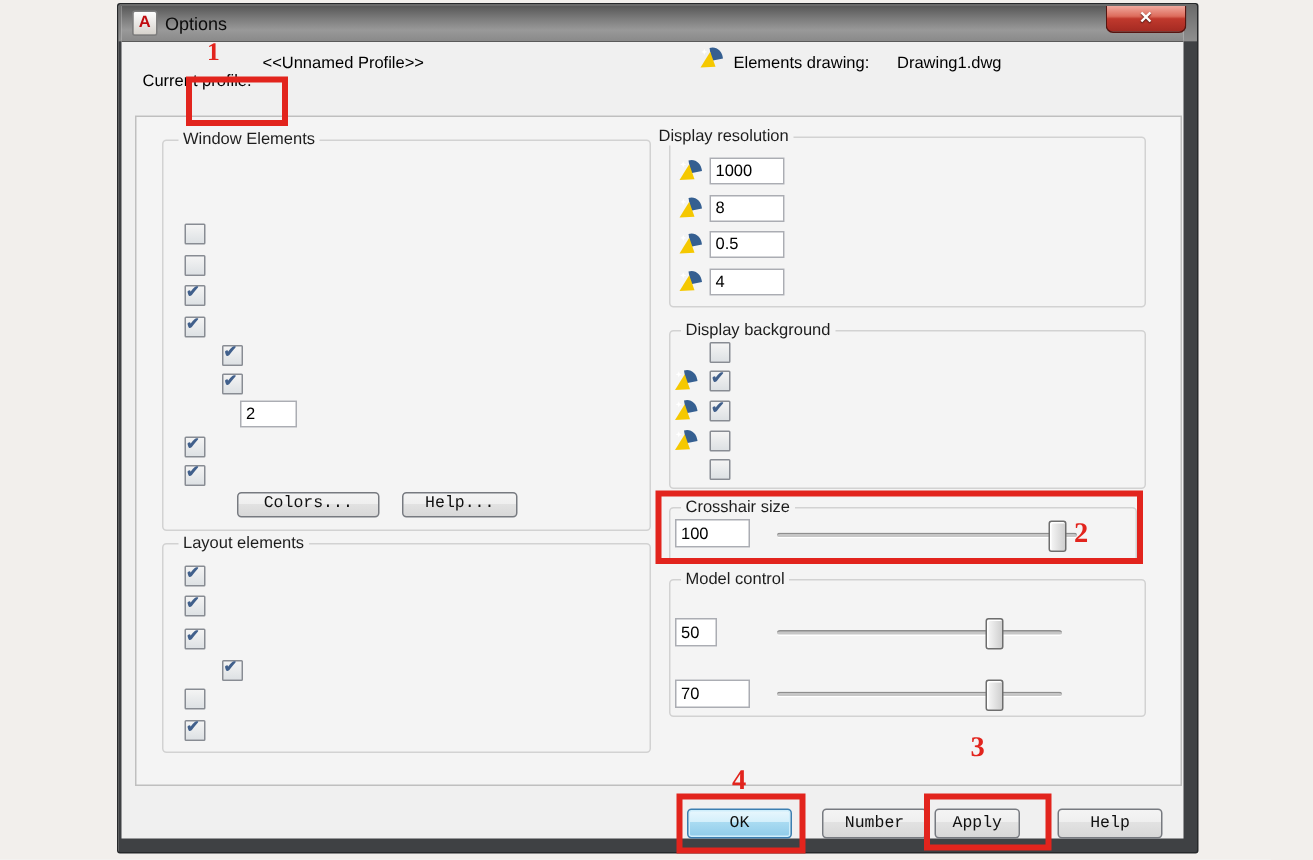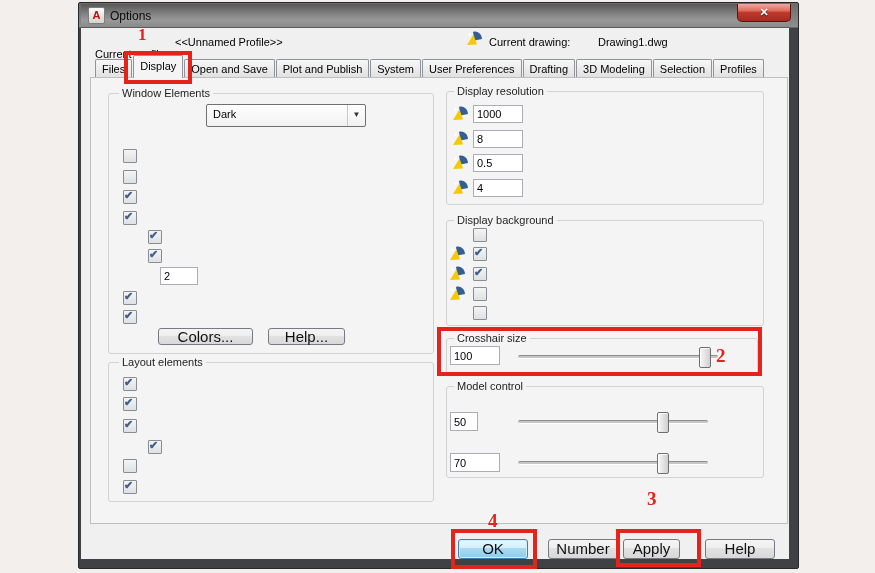--- a/index.html
+++ b/index.html
@@ -33,22 +33,22 @@
       background:linear-gradient(#f4f4f4,#dde1e4);}
   .tick{position:absolute;left:0;top:-2px;font-size:11px;font-weight:bold;color:#41608c;display:none;line-height:13px;}
   .cb.checked .tick{display:inline;}
   .txt{position:absolute;border:1px solid #abadb3;background:#fff;font-size:11px;padding:0 3px;box-sizing:border-box;
        font-family:"Liberation Sans",sans-serif;z-index:4;}
   .combo{position:absolute;left:206px;top:104px;width:158px;height:21px;border:1px solid #707070;border-radius:2px;
          background:linear-gradient(#fff,#f1f1f1);z-index:4;cursor:pointer;}
   .combo-text{position:absolute;left:6px;top:3px;font-size:11px;}
   .combo-arrow{position:absolute;right:0;top:0;width:17px;height:100%;border-left:1px solid #c9c9c9;
                text-align:center;font-size:8px;line-height:20px;color:#333;}
-  .btn{position:absolute;border:1px solid #777a80;border-radius:3px;font-size:15px;color:#111;text-align:center;
-       background:linear-gradient(#f4f4f4,#efefef 45%,#e2e2e2 46%,#d8d8d8);cursor:pointer;z-index:4;box-sizing:border-box;}
+  .btn{position:absolute;border:1px solid #777a80;border-radius:3px;font-size:11px;color:#111;text-align:center;
+       background:linear-gradient(#f4f4f4,#efefef 45%,#e2e2e2 46%,#d8d8d8);cursor:pointer;z-index:4;box-sizing:border-box;font-family:Liberation Mono, monospace;}
   .btn.primary{border-color:#3c7fb1;background:linear-gradient(#e9f7fd,#d3effb 45%,#a9dbf2 46%,#8fcbe9);
                box-shadow:inset 0 0 0 1px #cfeefb;}
   .track{position:absolute;height:2px;background:#c6c6c6;border-top:1px solid #8e8e8e;border-bottom:1px solid #fff;
          border-radius:2px;z-index:4;}
   .thumb{position:absolute;top:-9px;width:10px;height:19px;margin-left:-5px;border:1px solid #6e6e6e;border-radius:2px;
          background:linear-gradient(to right,#f8f8f8,#cfcfcf);box-shadow:inset 1px 1px 0 #fff;cursor:pointer;}
   .icon16{position:absolute;width:17px;height:15px;z-index:4;}
   
   .redbox{position:absolute;border:4px solid #e2241d;z-index:8;pointer-events:none;}
   .rednum{position:absolute;color:#e2241d;font-family:"Liberation Serif",serif;font-weight:bold;z-index:9;}
@@ -68,46 +68,30 @@
 
   <span class="lbl" style="left:95px;top:48px">Current profile:</span>
   <span class="lbl" style="left:175px;top:36px">&lt;&lt;Unnamed Profile&gt;&gt;</span>
   <span class="icon16" style="left:466px;top:31px">
     <svg width="17" height="15" viewBox="0 0 17 15">
       <path d="M7 1 C11 -0.5 15.5 2.5 16 8 L8.5 9.5 Z" fill="#355f91"></path>
       <path d="M1 14 L7.5 3.5 L11 13.5 Z" fill="#f5c800"></path>
       <path d="M3.5 1.5 L4.1 3 L5.6 3.6 L4.1 4.2 L3.5 5.7 L2.9 4.2 L1.4 3.6 L2.9 3 Z" fill="#fff"></path>
     </svg>
   </span>
-  <span class="lbl" style="left:489px;top:36px">Current drawing:</span>
+  <span class="lbl" style="left:489px;top:36px">Elements drawing:</span>
   <span class="lbl" style="left:598px;top:36px">Drawing1.dwg</span>
 
-  <div class="tabs">
-    <span class="tab">Files</span>
-    <span class="tab active">Display</span>
-    <span class="tab">Open and Save</span>
-    <span class="tab">Plot and Publish</span>
-    <span class="tab">System</span>
-    <span class="tab">User Preferences</span>
-    <span class="tab">Drafting</span>
-    <span class="tab">3D Modeling</span>
-    <span class="tab">Selection</span>
-    <span class="tab">Profiles</span>
-  </div>
 
   <div class="panel"></div>
 
   <div class="group" style="left:108px;top:93px;width:324px;height:259px"></div>
   <span class="gtitle" style="left:119px;top:87px">Window Elements</span>
 
   <span class="lbl" style="left:120px;top:109px">Color scheme:</span>
-  <div class="combo">
-    <span class="combo-text">Dark</span>
-    <span class="combo-arrow">▼</span>
-  </div>
 
   <span class="cb" style="left:123px;top:149px"></span>
   <span class="lbl" style="left:142px;top:149px">Display scroll bars in drawing window</span>
 
   <span class="cb" style="left:123px;top:170px"></span>
   <span class="lbl" style="left:142px;top:170px">Use large buttons for Toolbars</span>
 
   <span class="cb checked" style="left:123px;top:190px">
       <span class="tick">✔</span>
     </span>
@@ -169,21 +153,21 @@
 
   <span class="cb" style="left:123px;top:459px"></span>
   <span class="lbl" style="left:142px;top:459px">Show Page Setup Manager for new layouts</span>
 
   <span class="cb checked" style="left:123px;top:480px">
       <span class="tick">✔</span>
     </span>
   <span class="lbl" style="left:142px;top:480px">Create viewport in new layouts</span>
 
   <div class="group" style="left:446px;top:91px;width:316px;height:112px"></div>
-  <span class="gtitle" style="left:454px;top:85px">Display resolution</span>
+  <span class="gtitle" style="left:436px;top:85px">Display resolution</span>
 
   <span class="icon16" style="left:452px;top:106px"><svg width="17" height="15" viewBox="0 0 17 15">
         <path d="M7 1 C11 -0.5 15.5 2.5 16 8 L8.5 9.5 Z" fill="#355f91"></path>
         <path d="M1 14 L7.5 3.5 L11 13.5 Z" fill="#f5c800"></path>
         <path d="M3.5 1.5 L4.1 3 L5.6 3.6 L4.1 4.2 L3.5 5.7 L2.9 4.2 L1.4 3.6 L2.9 3 Z" fill="#fff"></path>
       </svg></span>
   <input class="txt" style="left: 473px; top: 105px; width: 50px; height: 18px;" value="1000">
   <span class="lbl" style="left:540px;top:108px">Arc and circle smoothness</span>
 
   <span class="icon16" style="left:452px;top:131px"><svg width="17" height="15" viewBox="0 0 17 15">

